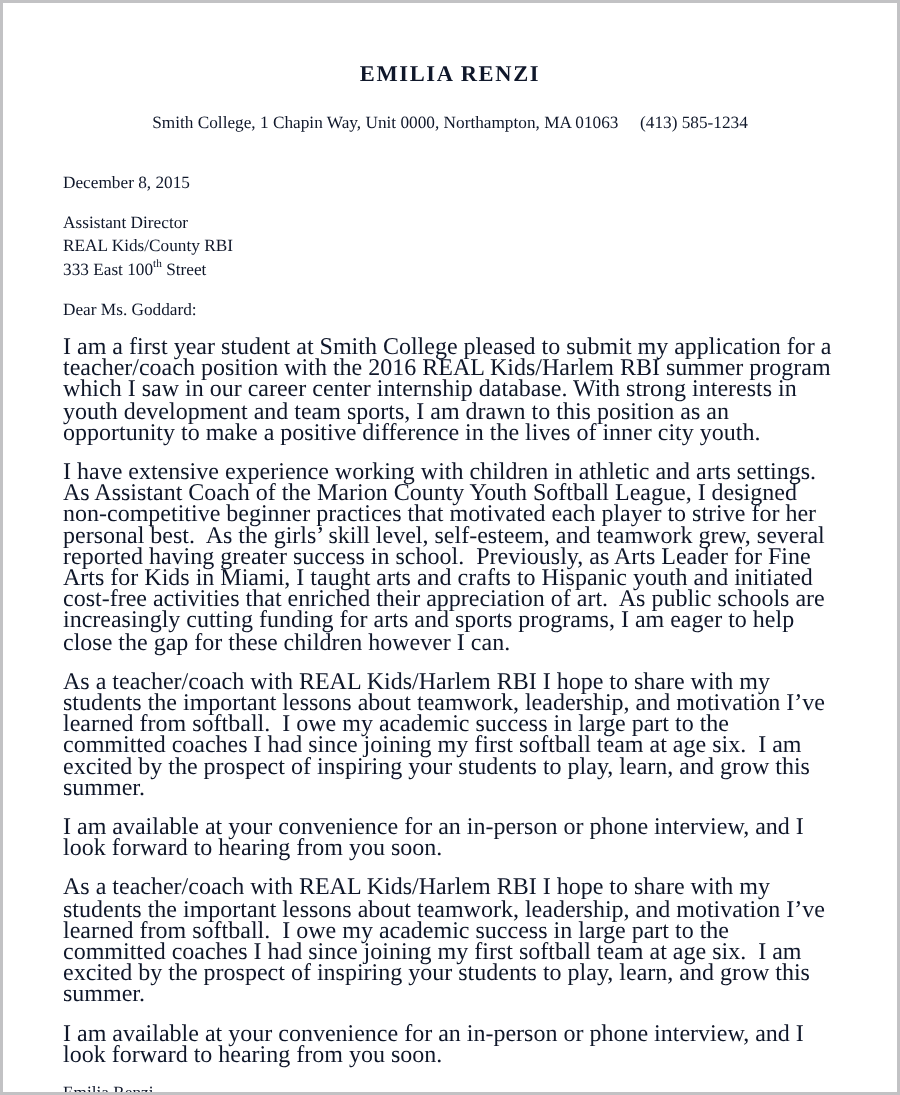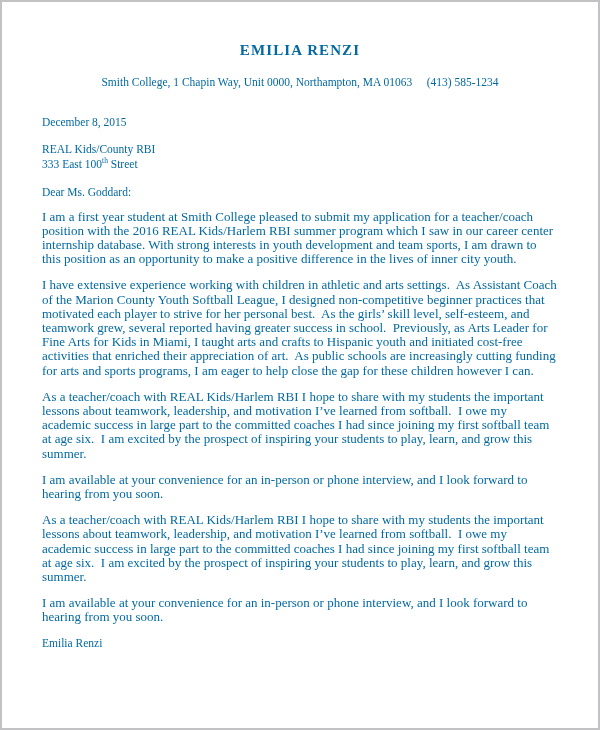--- a/index.html
+++ b/index.html
@@ -8,21 +8,21 @@
     background: #ffffff;
   }
   .page {
     width: 600px;
     height: 730px;
     box-sizing: border-box;
     background: #ffffff;
     border: 2px solid #c2c2c4;
     padding: 40px 40px 0 40px;
     font-family: "Liberation Serif", "DejaVu Serif", serif;
-    color: #0369a1;
+    color: #0f172a;
     overflow: hidden;
   }
   .letterhead { text-align: center; }
   .sender-name {
     font-size: 15px;
     font-weight: bold;
     letter-spacing: 1.1px;
     margin: 0 0 17px 0;
   }
   .sender-email {
@@ -44,21 +44,21 @@
     font-size: 11.5px;
     line-height: 15.3px;
     white-space: pre;
   }
   sup { font-size: 7.5px; line-height: 0; }
   .salutation {
     font-size: 11.5px;
     margin: 0 0 12px 0;
   }
   p.body-para {
-    font-size: 13px;
+    font-size: 16px;
     line-height: 14.2px;
     margin: 0 0 12px 0;
     white-space: pre-wrap;
     text-align: left;
   }
   .closing {
     font-size: 11.5px;
     margin: 10px 0 8px 0;
   }
   .signature {
@@ -71,20 +71,21 @@
 <div class="page">
 
   <header class="letterhead">
     <h1 class="sender-name">EMILIA RENZI</h1>
     <div class="sender-contact">Smith College, 1 Chapin Way, Unit 0000, Northampton, MA 01063     (413) 585-1234</div>
   </header>
 
   <div class="date-line">December 8, 2015</div>
 
   <div class="recipient">
+    <div class="addr-line">Assistant Director</div>
     <div class="addr-line">REAL Kids/County RBI</div>
     <div class="addr-line"><span>333 East 100</span><sup>th</sup><span> Street</span></div>
   </div>
 
   <div class="salutation">Dear Ms. Goddard:</div>
 
   <p class="body-para">I am a first year student at Smith College pleased to submit my application for a teacher/coach position with the 2016 REAL Kids/Harlem RBI summer program which I saw in our career center internship database. With strong interests in youth development and team sports, I am drawn to this position as an opportunity to make a positive difference in the lives of inner city youth.</p>
   <p class="body-para">I have extensive experience working with children in athletic and arts settings.  As Assistant Coach of the Marion County Youth Softball League, I designed non-competitive beginner practices that motivated each player to strive for her personal best.  As the girls’ skill level, self-esteem, and teamwork grew, several reported having greater success in school.  Previously, as Arts Leader for Fine Arts for Kids in Miami, I taught arts and crafts to Hispanic youth and initiated cost-free activities that enriched their appreciation of art.  As public schools are increasingly cutting funding for arts and sports programs, I am eager to help close the gap for these children however I can.</p>
   <p class="body-para">As a teacher/coach with REAL Kids/Harlem RBI I hope to share with my students the important lessons about teamwork, leadership, and motivation I’ve learned from softball.  I owe my academic success in large part to the committed coaches I had since joining my first softball team at age six.  I am excited by the prospect of inspiring your students to play, learn, and grow this summer.</p>
   <p class="body-para">I am available at your convenience for an in-person or phone interview, and I look forward to hearing from you soon.</p>

